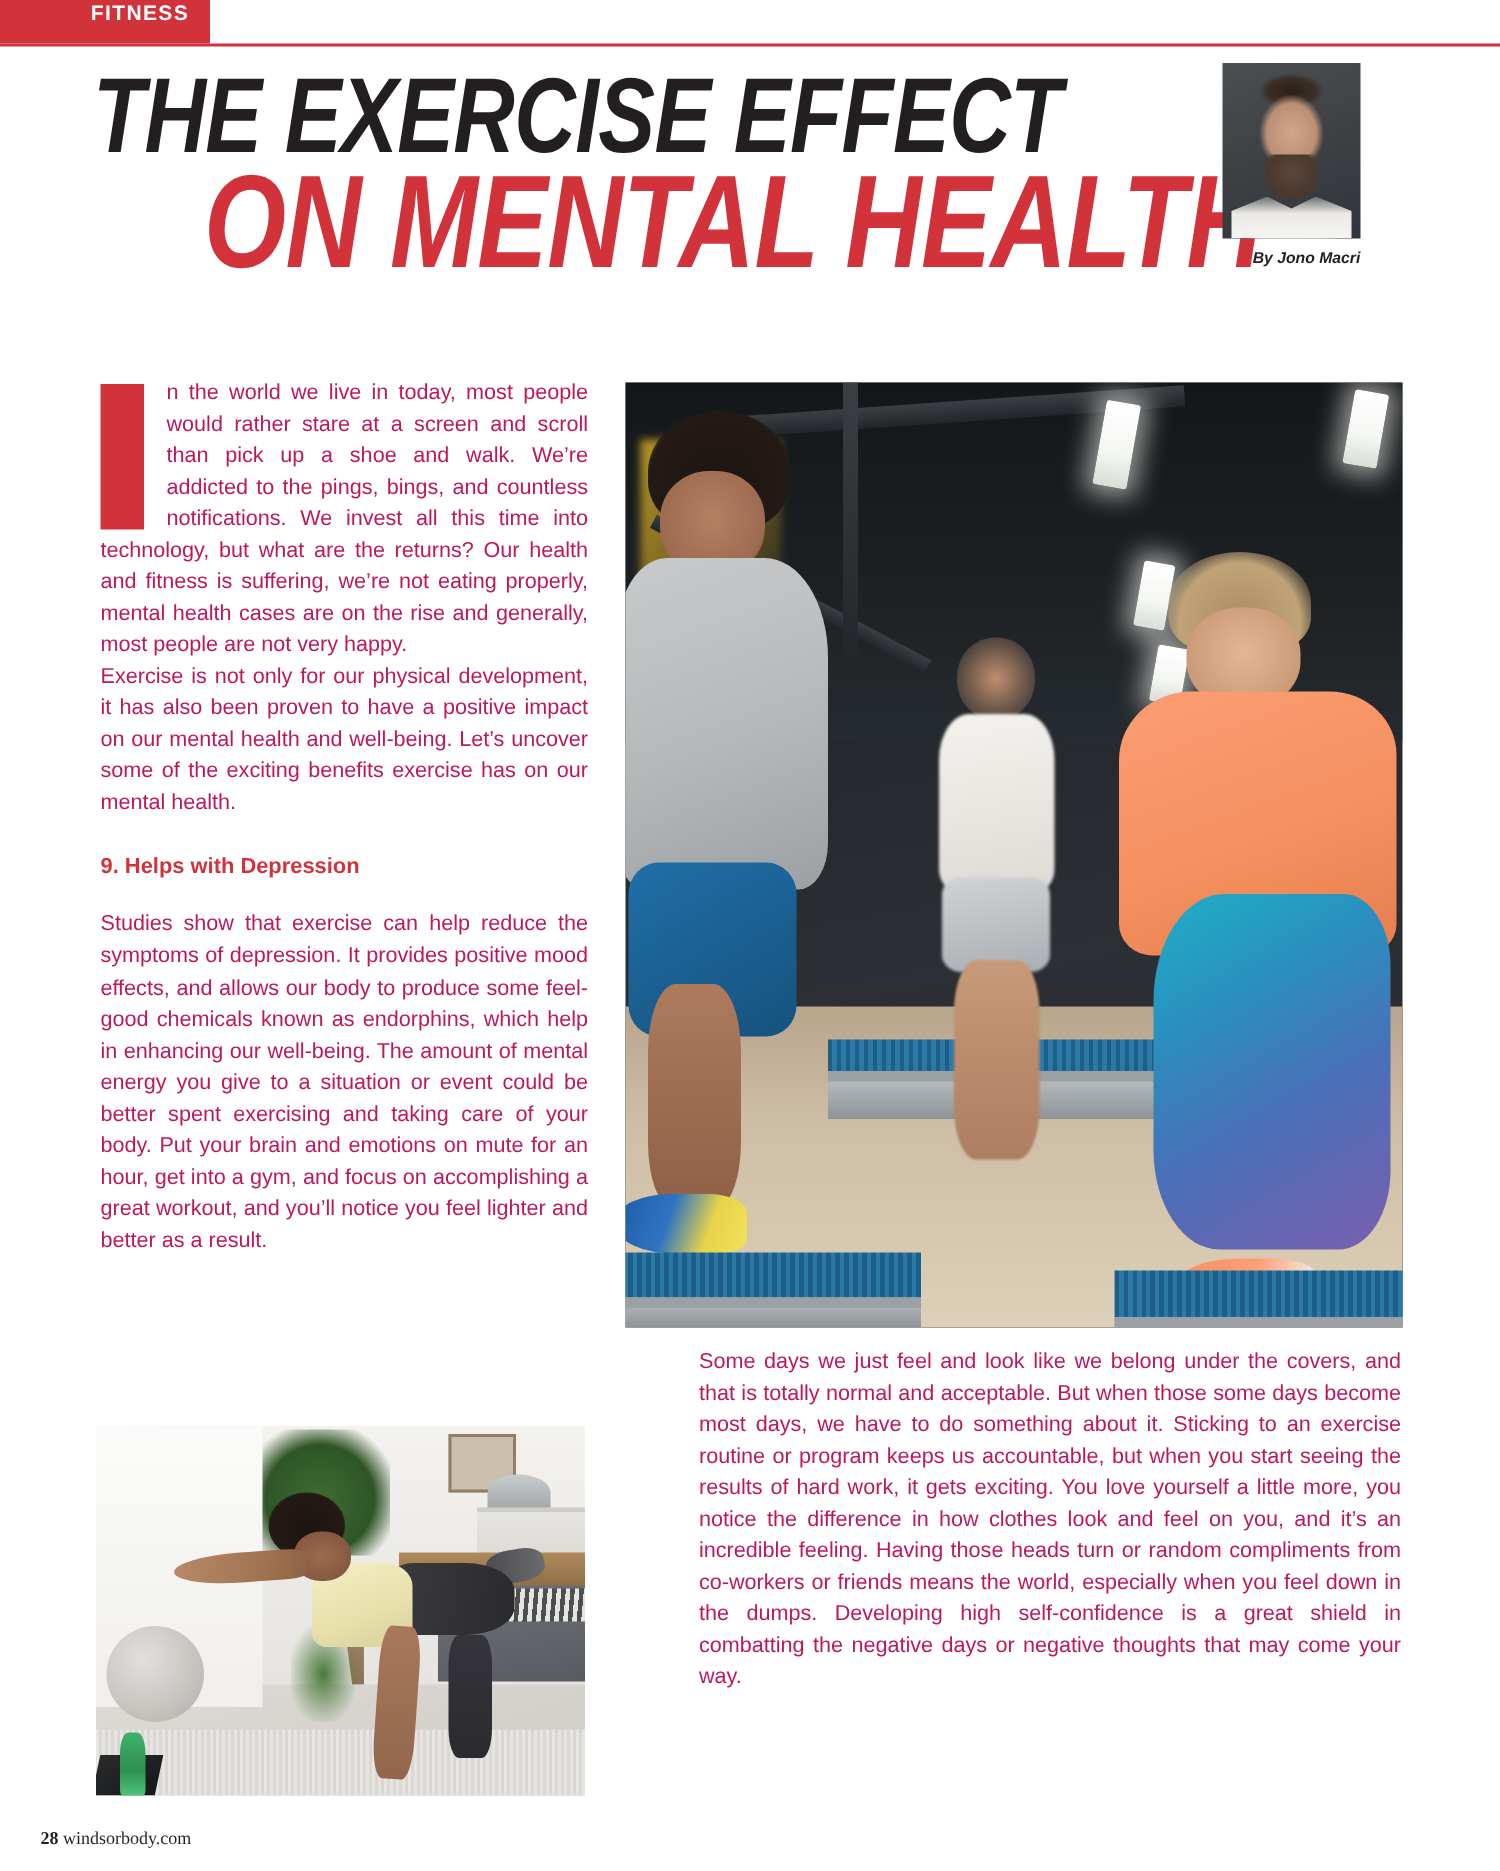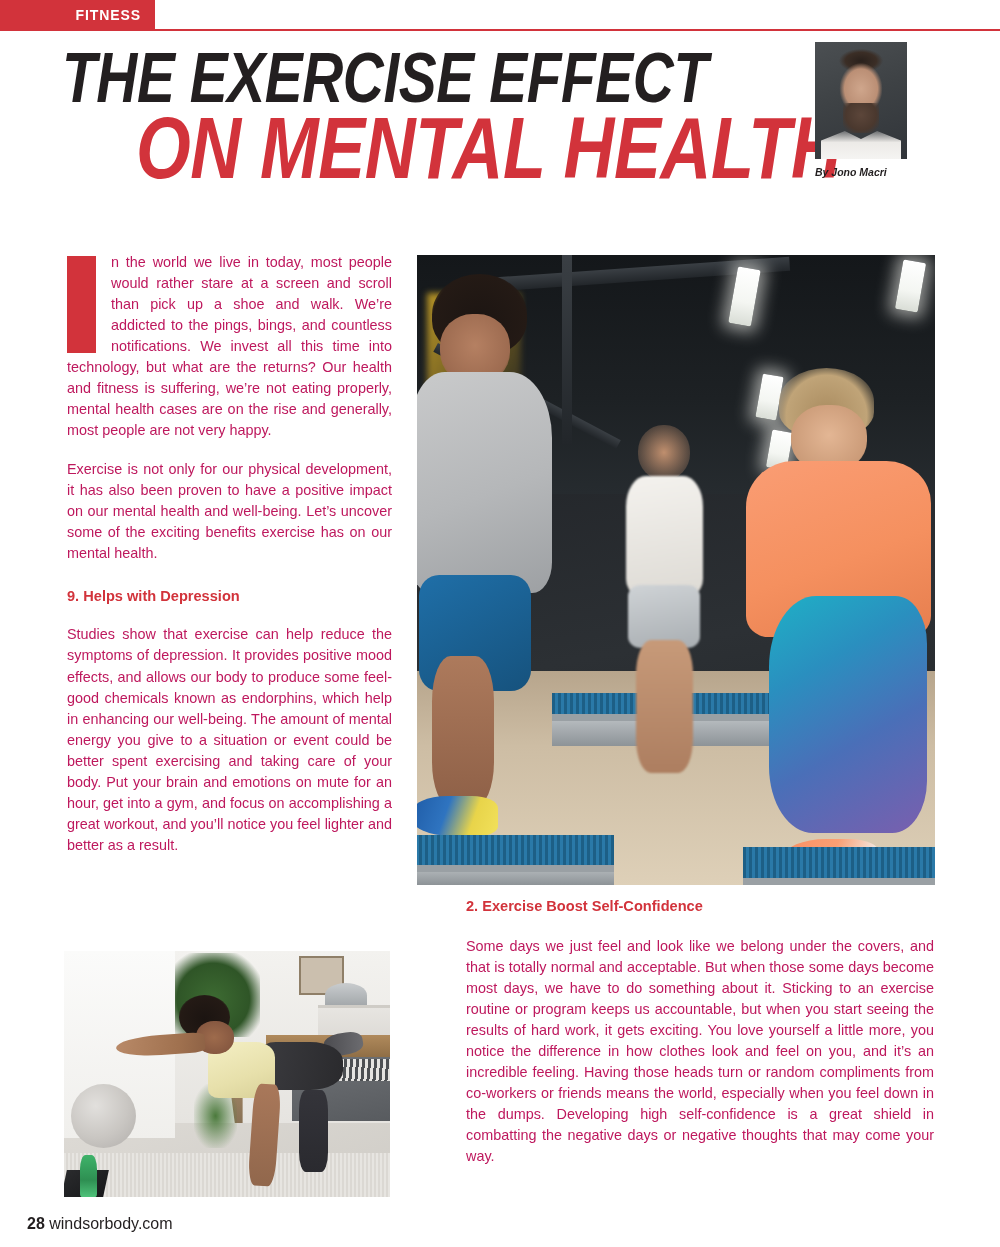--- a/index.html
+++ b/index.html
@@ -22,24 +22,23 @@
   
   .header-rule {
     position: absolute;
     left: 0; top: 29px;
     width: 1000px; height: 2px;
     background: #d2333b;
   }
   .section-tab {
     position: absolute;
     left: 0; top: 0;
-    width: 155px; height: 29px;
+    width: 140px; height: 29px;
     background: #d2333b;
     display: flex;
-    align-items: center;
     justify-content: flex-end;
     padding-right: 14px;
   }
   .section-tab span {
     color: #ffffff;
     font-size: 14px;
     font-weight: bold;
     letter-spacing: 0.9px;
     font-family: "Liberation Sans", sans-serif;
   }
@@ -69,20 +68,21 @@
     color: #d2333b;
     margin-left: 74px;
     margin-top: 1px;
   }
 
   
   .author-block {
     position: absolute;
     left: 815px; top: 42px;
     width: 112px;
+    text-align: center;
   }
   .author-photo {
     width: 92px; height: 117px;
     background:
       radial-gradient(ellipse 30px 36px at 50% 40%, #cfa68c 0%, #bb8f75 55%, rgba(187,143,117,0) 72%),
       radial-gradient(ellipse 46px 30px at 50% 104%, #f2f2f0 0%, #dcdcda 50%, rgba(220,220,218,0) 74%),
       radial-gradient(ellipse 26px 14px at 50% 16%, #2a211c 0%, #3b2e26 60%, rgba(59,46,38,0) 85%),
       linear-gradient(160deg, #4b4f52 0%, #3e4245 45%, #31353a 100%);
     position: relative;
     overflow: hidden;
@@ -121,21 +121,21 @@
     width: 468px;
   }
 
   .body-text {
     font-size: 14.4px;
     line-height: 1.46;
     color: #be185d;
     text-align: justify;
     font-family: "Liberation Sans", sans-serif;
   }
-  .body-text + .body-text { margin-top: 18px; }
+  .body-text + .body-text { }
 
   .dropcap-para { position: relative; }
   .dropcap {
     float: left;
     width: 29px;
     height: 97px;
     background: #d2333b;
     margin: 4px 15px 0 0;
   }
 
@@ -448,23 +448,23 @@
     position: absolute; left: 76%; top: 48%;
     width: 12%; height: 42%;
     background: linear-gradient(180deg, #34343a 0%, #2a2a2f 100%);
     border-radius: 24%;
   }
 
   
   .footer {
     position: absolute;
     left: 27px; bottom: 14px;
-    font-size: 16px;
+    font-size: 12px;
     color: #231f20;
-    font-family: Liberation Sans, sans-serif;
+    font-family: Liberation Serif, serif;
   }
   .footer .page-num { font-weight: bold; }
   .footer .site { font-weight: normal; }
 </style>
 </head>
 <body>
 
 <div class="page">
 
   <div class="header-rule"></div>
@@ -560,21 +560,20 @@
       <div class="face"></div>
       <div class="arm-fwd"></div>
       <div class="arm-down"></div>
       <div class="knee-down"></div>
     </div>
     <div class="home-device"></div>
     <div class="home-bottle"></div>
   </div>
 
   <div class="col-right">
-    <div class="sub-heading">2. Exercise Boost Self-Confidence</div>
     <div class="body-text">Some days we just feel and look like we belong under the covers, and that is totally normal and acceptable. But when those some days become most days, we have to do something about it. Sticking to an exercise routine or program keeps us accountable, but when you start seeing the results of hard work, it gets exciting. You love yourself a little more, you notice the difference in how clothes look and feel on you, and it’s an incredible feeling. Having those heads turn or random compliments from co-workers or friends means the world, especially when you feel down in the dumps. Developing high self-confidence is a great shield in combatting the negative days or negative thoughts that may come your way.</div>
   </div>
 
   <div class="footer">
     <span class="page-num">28</span>
     <span class="site"> windsorbody.com</span>
   </div>
 
 </div>
 

